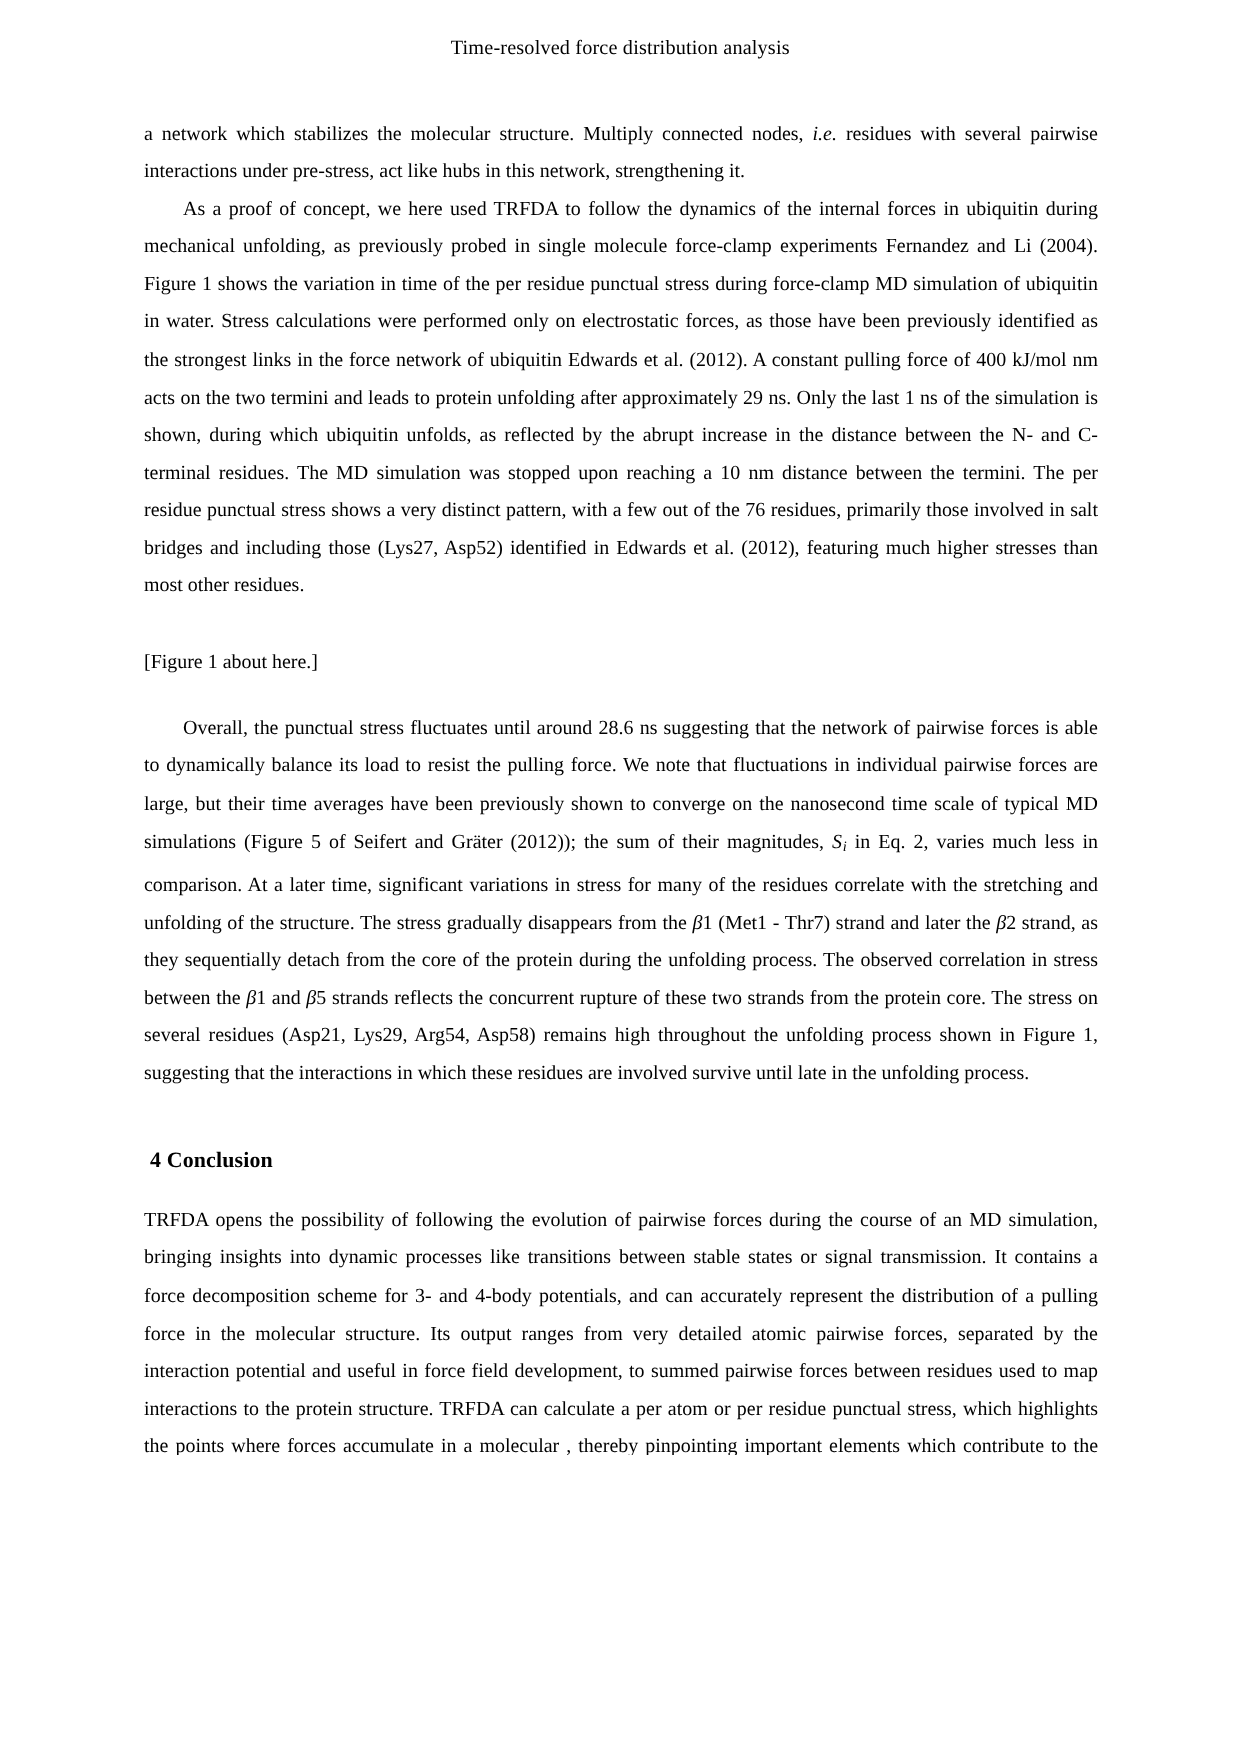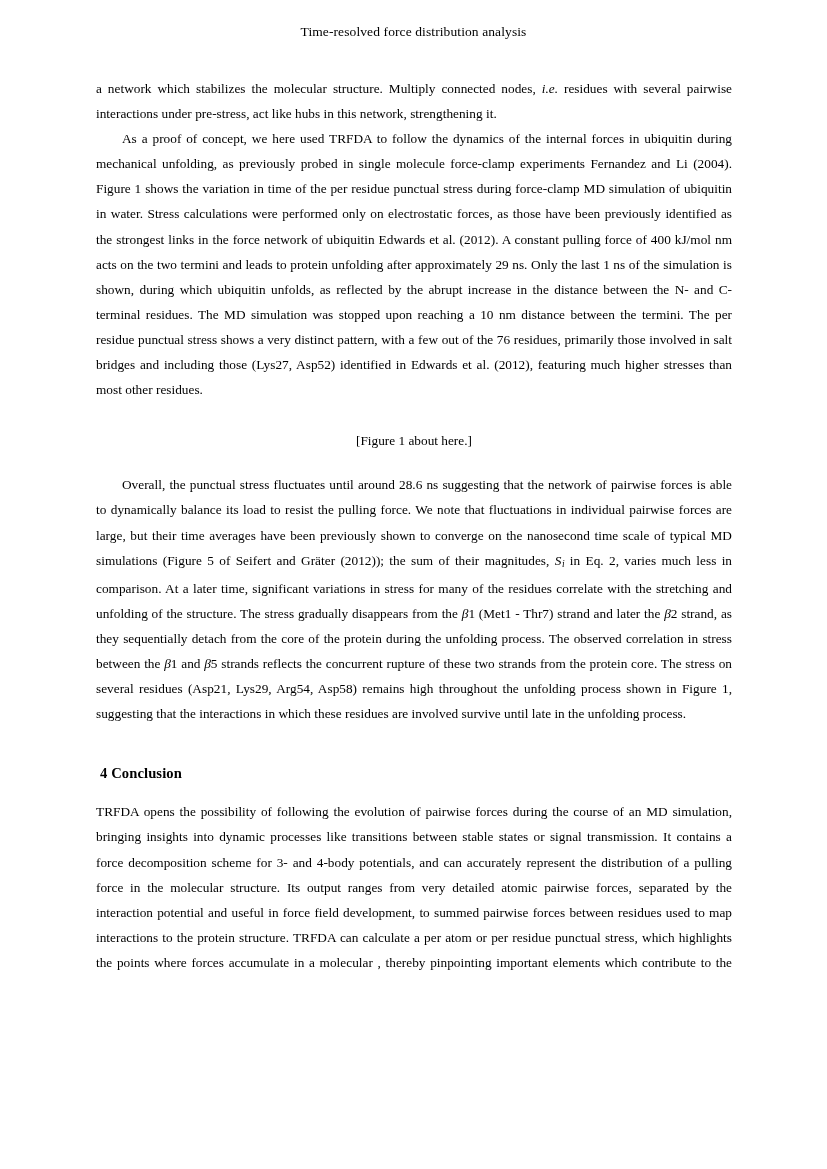--- a/index.html
+++ b/index.html
@@ -48,21 +48,20 @@
   p.indent {
     text-indent: 26px;
   }
   p.noindent {
     text-indent: 0;
   }
   .fig-note {
     margin: 0;
     font-size: 13.3px;
     line-height: 25.1px;
-    text-align: center;
   }
   .spacer-before-fig { height: 26px; }
   .spacer-after-fig { height: 19px; }
   .spacer-before-head { height: 32px; }
   .spacer-after-head { height: 11px; }
   h2.section-head {
     margin: 4px;
     font-size: 14.6px;
     font-weight: bold;
     line-height: 22px;

